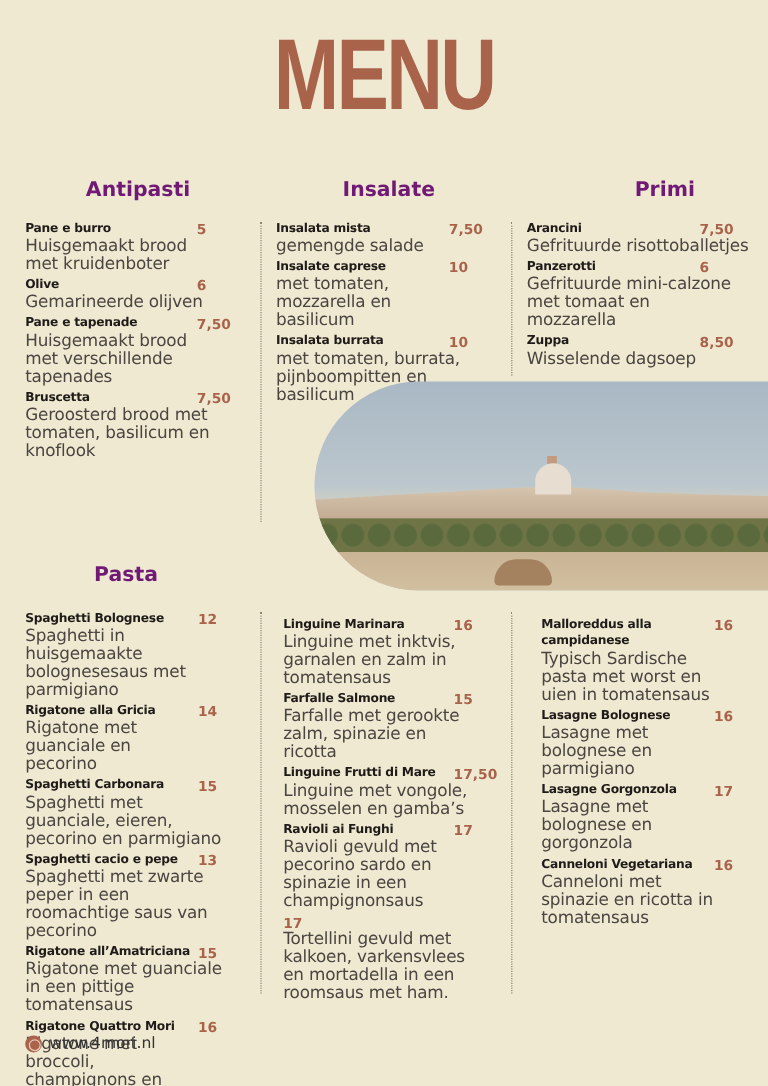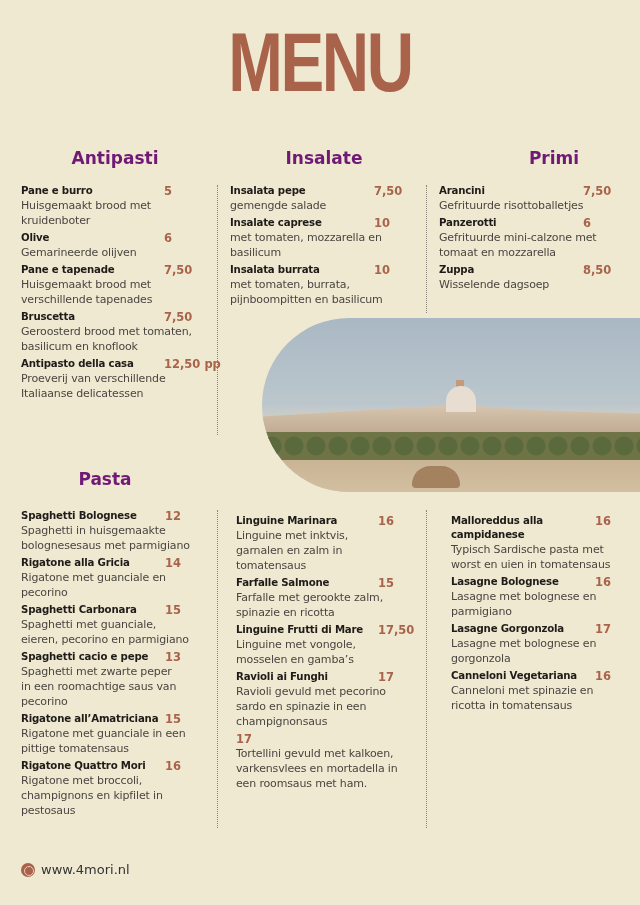--- a/index.html
+++ b/index.html
@@ -27,21 +27,21 @@
   .item-head { display: flex; justify-content: space-between; align-items: flex-start; }
   .item-name {
     font-family: "DejaVu Sans", sans-serif; font-weight: 700;
     font-size: 10.2px; line-height: 14px; color: #1e1b18; letter-spacing: -0.2px;
   }
   .item-price {
     font-family: "DejaVu Sans", sans-serif; font-weight: 700;
     font-size: 11.5px; line-height: 14px; color: #a9634b; white-space: nowrap;
   }
   .item-desc {
-    font-family: "DejaVu Sans", sans-serif; font-size: 11px; line-height: 15px;
+    font-family: "DejaVu Sans", sans-serif; font-size: 14px; line-height: 15px;
     color: #4a4540; letter-spacing: -0.15px;
   }
   .vline { position: absolute; width: 0; border-left: 1px dotted #8a857a; }
   .photo {
     position: absolute; left: 262px; top: 318px; width: 390px; height: 174px;
     border-radius: 87px 0 0 87px; overflow: hidden;
     background: linear-gradient(#a9b8c4 0%, #bcc7cd 50%, #c9ccc6 55%);
   }
   .photo .town {
     position: absolute; left: 0; top: 88px; width: 100%; height: 35px;
@@ -109,33 +109,26 @@
       </div>
       <div class="item-desc" style="width:150px">Huisgemaakt brood met verschillende tapenades</div>
     </div>
   <div class="item">
       <div class="item-head">
         <span class="item-name">Bruscetta</span>
         <span class="item-price" style="width:50px">7,50</span>
       </div>
       <div class="item-desc" style="width:175px">Geroosterd brood met tomaten, basilicum en knoflook</div>
     </div>
-  <div class="item">
-      <div class="item-head">
-        <span class="item-name">Antipasto della casa</span>
-        <span class="item-price" style="width:50px">12,50 pp</span>
-      </div>
-      <div class="item-desc" style="width:150px">Proeverij van verschillende Italiaanse delicatessen</div>
-    </div>
 </div>
 
 <div class="col" style="left:230px; top:184px; width:190px;">
   <div class="item">
       <div class="item-head">
-        <span class="item-name">Insalata pepe</span>
+        <span class="item-name">Insalata mista</span>
         <span class="item-price" style="width:46px">7,50</span>
       </div>
       <div class="item-desc">gemengde salade</div>
     </div>
   <div class="item">
       <div class="item-head">
         <span class="item-name">Insalate caprese</span>
         <span class="item-price" style="width:46px">10</span>
       </div>
       <div class="item-desc" style="width:160px">met tomaten, mozzarella en basilicum</div>

